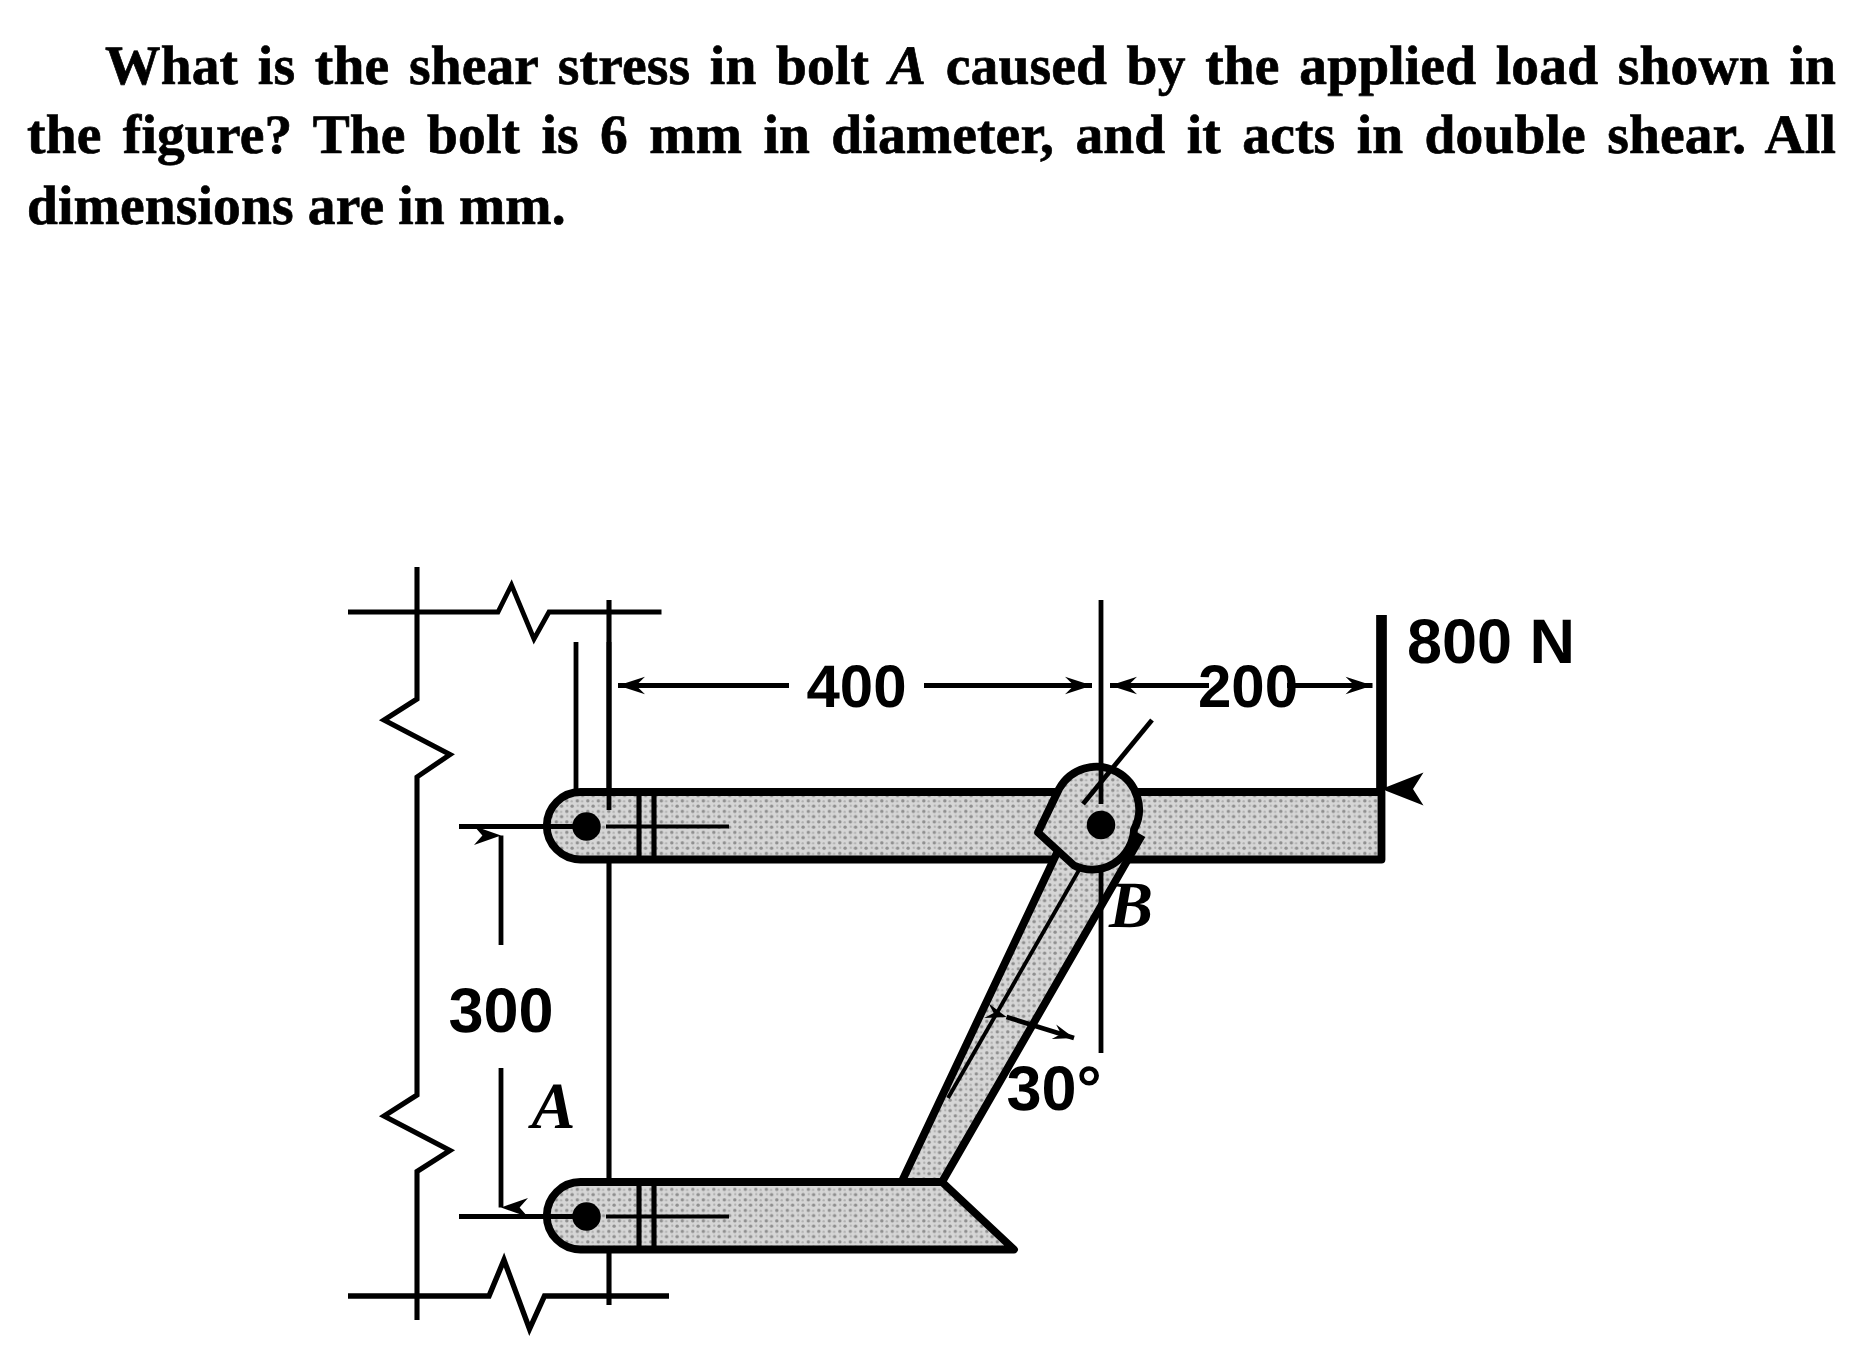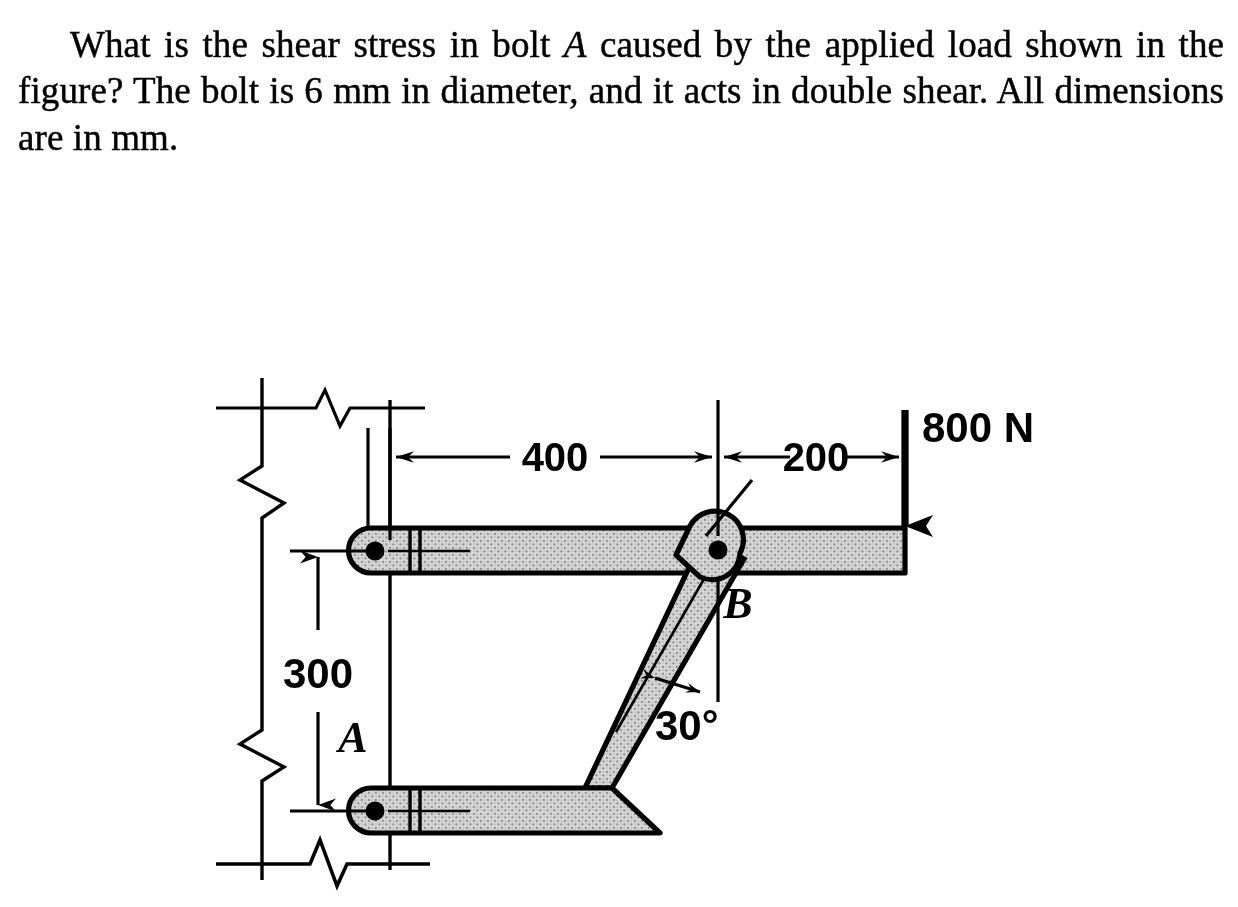--- a/index.html
+++ b/index.html
@@ -19,38 +19,39 @@
 
   
   #problem-statement {
     position: absolute;
     left: 18px;
     top: 22px;
     width: 1206px;
     font-family: "Liberation Serif", "DejaVu Serif", serif;
     font-size: 37px;
     line-height: 1.255;
-    font-weight: 400;
+    font-weight: 700;
     text-align: justify;
     text-justify: inter-word;
     letter-spacing: 0.1px;
     -webkit-text-stroke: 0.45px #000;
   }
   #problem-statement .indent { display: inline-block; width: 52px; }
   #problem-statement .ital {
     font-style: italic;
   }
 
   
   #figure {
     position: absolute;
     left: 0;
     top: 340px;
     width: 1144px;
     height: 567px;
+    padding-left: 16px;
   }
   #figure svg {
     display: block;
   }
 
   .fig-label {
     font-family: "Liberation Sans", "DejaVu Sans", sans-serif;
     font-weight: 700;
     fill: #000;
   }

